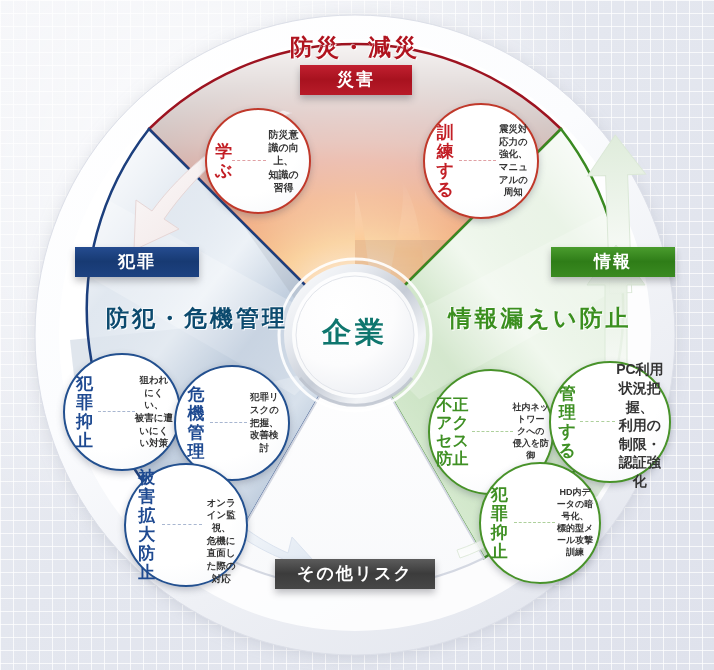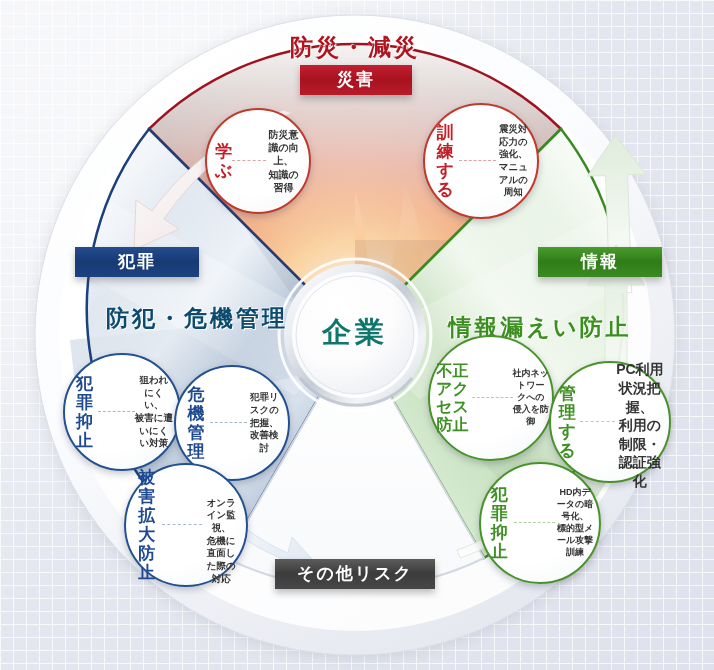--- a/index.html
+++ b/index.html
@@ -368,25 +368,25 @@
     <div class="b-rule" style="width:90px;"></div>
     <div class="b-body" style="font-size:9.5px;">犯罪リスクの把握、<br>改善検討</div>
   </div>
 
   <div class="bubble blue" style="left:94px; top:453px; width:124px; height:124px; padding:0 6px;">
     <div class="b-head" style="font-size:17px;">被害拡大<br>防止</div>
     <div class="b-rule" style="width:94px;"></div>
     <div class="b-body" style="font-size:9.5px;margin-top:32px;">オンライン監視、<br>危機に直面した際の<br>対応</div>
   </div>
 
-  <div class="tag info" style="left:508px; top:237px; width:124px;">情報</div>
-
-  <div class="ov sect-title green" style="left:412px; top:293px; width:196px;margin-top:9px;">情報漏えい防止</div>
-
-  <div class="bubble green" style="left:398px; top:325px; width:126px; height:126px; padding:0 3px;">
+  <div class="tag info" style="left:521px; top:237px; width:124px;">情報</div>
+
+  <div class="ov sect-title green" style="left:412px; top:293px; width:196px;">情報漏えい防止</div>
+
+  <div class="bubble green" style="left:398px; top:359px; width:126px; height:126px; padding:0 3px;">
     <div class="b-head" style="font-size:16px;">不正<br>アクセス防止</div>
     <div class="b-rule" style="width:102px;"></div>
     <div class="b-body" style="font-size:9px;">社内ネットワークへの<br>侵入を防御</div>
   </div>
 
   <div class="bubble green" style="left:519px; top:351px; width:122px; height:122px; padding:0 4px;">
     <div class="b-head" style="font-size:17px;">管理する</div>
     <div class="b-rule" style="width:98px;"></div>
     <div class="b-body" style="font-size:14px;margin-top:7px;">PC利用状況把握、<br>利用の制限・認証強化</div>
   </div>

